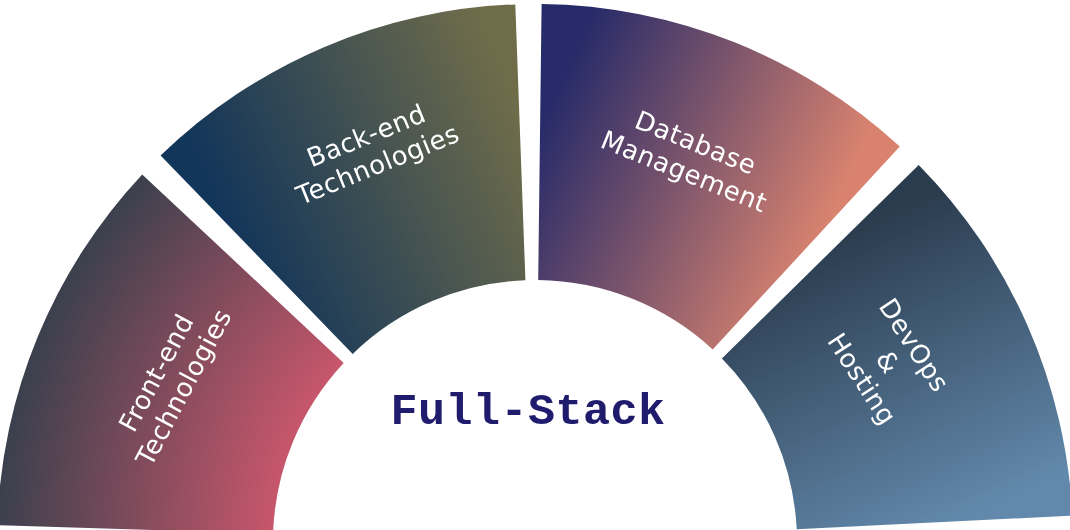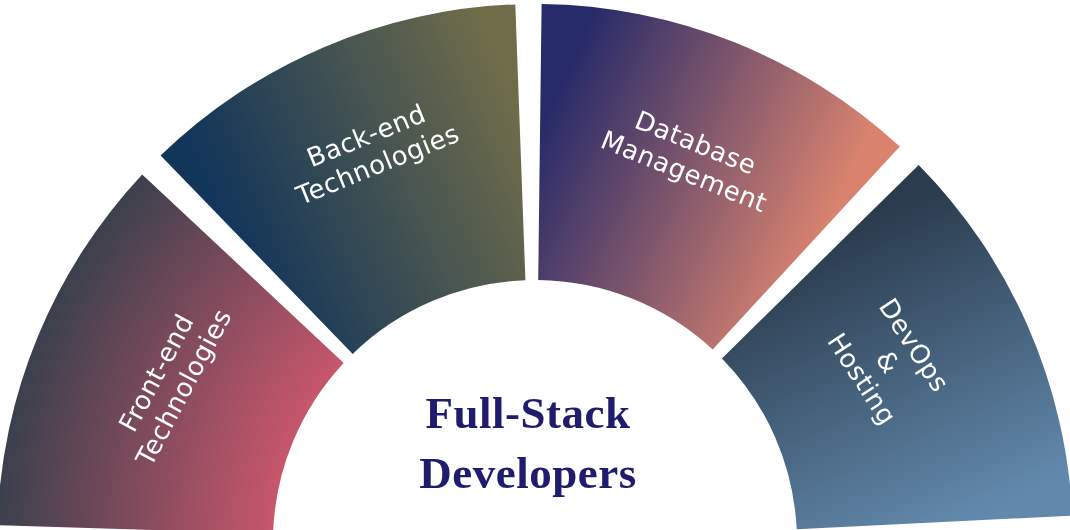--- a/index.html
+++ b/index.html
@@ -27,21 +27,21 @@
     font-weight: 500;
     letter-spacing: 0.5px;
     text-anchor: middle;
   }
   .center-title {
     position: absolute;
     left: 278px;
     top: 383px;
     width: 500px;
     text-align: center;
-    font-family: Liberation Serif, serif;
+    font-family: Liberation Mono, monospace;
     font-weight: bold;
     font-size: 45px;
     line-height: 60px;
     letter-spacing: 0.5px;
   }
 </style>
 </head>
 <body>
 
 <div class="stage">
@@ -72,15 +72,14 @@
         <path d="M 541.6 4.0 A 538 538 0 0 1 899.8 146.6 L 712.7 349.5 A 262 262 0 0 0 538.2 280.0 Z" fill="url(#grad-database)"></path>
         <text class="seg-label" transform="translate(690 157) rotate(22)" fill="#ffffff"><tspan x="0" y="-6.5">Database</tspan><tspan x="0" y="24.5">Management</tspan></text>
         <path d="M 918.7 164.9 A 538 538 0 0 1 1072.4 515.7 L 796.7 529.2 A 262 262 0 0 0 721.9 358.4 Z" fill="url(#grad-devops)"></path>
         <text class="seg-label" transform="translate(888 362) rotate(57)" fill="#ffffff"><tspan x="0" y="-22.0">DevOps</tspan><tspan x="0" y="9.0">&amp;</tspan><tspan x="0" y="40.0">Hosting</tspan></text>
       </g>
     <circle cx="535" cy="542" r="228" fill="#ffffff"></circle>
   </svg>
 
   <div class="center-title" style="color: rgb(31, 27, 109);">
     <div>Full-Stack</div>
-    <div>Developers</div>
   </div>
 </div>
 
 </body></html>

